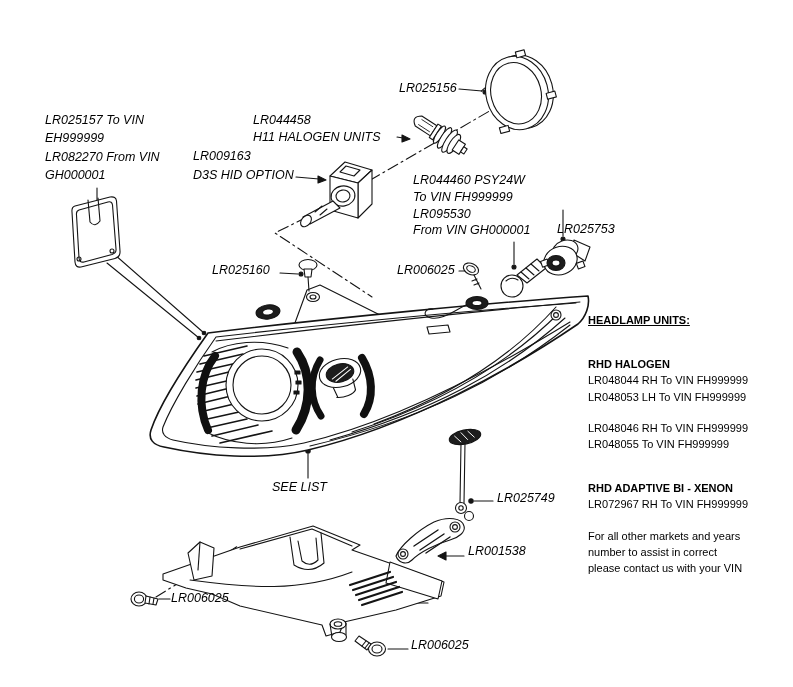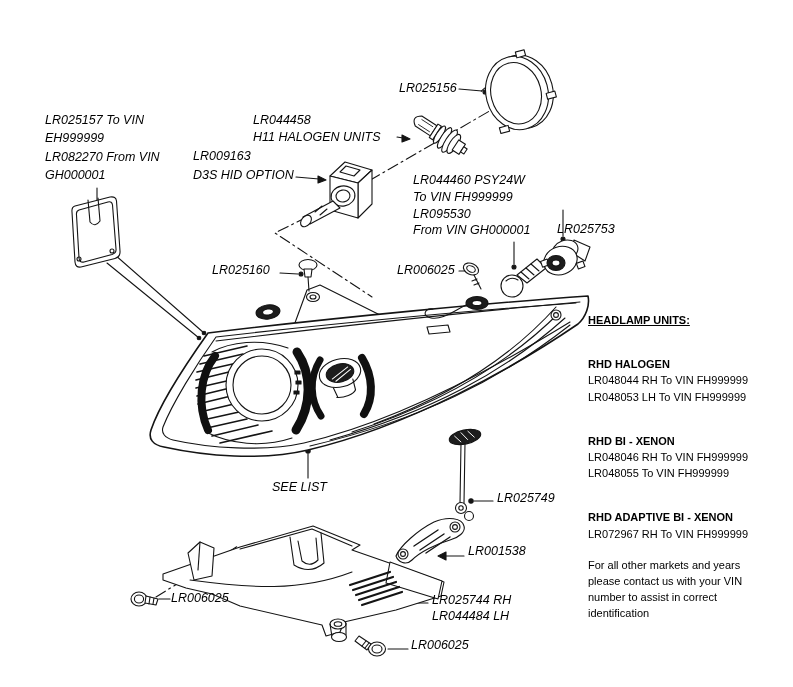--- a/index.html
+++ b/index.html
@@ -305,48 +305,42 @@
   </div>
 
   <div class="lbl" id="lbl-socket">LR025753</div>
   <div class="lbl" id="lbl-clip">LR025160</div>
   <div class="lbl" id="lbl-screw-top">LR006025</div>
   <div class="lbl" id="lbl-seelist">SEE LIST</div>
   <div class="lbl" id="lbl-rod">LR025749</div>
   <div class="lbl" id="lbl-arm">LR001538</div>
   <div class="lbl" id="lbl-screw-left">LR006025</div>
 
-  <div class="lbl" id="lbl-bracket">
-    <span class="ln">LR025744 RH</span>
-    <span class="ln">LR044484 LH</span>
-  </div>
 
   <div class="lbl" id="lbl-screw-bottom">LR006025</div>
 
   <div id="sidebar">
     <div class="title">HEADLAMP UNITS:</div>
 
     <div class="section">
       <div class="heading">RHD HALOGEN</div>
       <div>LR048044 RH To VIN FH999999</div>
       <div>LR048053 LH To VIN FH999999</div>
     </div>
 
     <div class="section">
-      <div class="heading">RHD BI - XENON</div>
       <div>LR048046 RH To VIN FH999999</div>
       <div>LR048055 To VIN FH999999</div>
     </div>
 
     <div class="section">
       <div class="heading">RHD ADAPTIVE BI - XENON</div>
       <div>LR072967 RH To VIN FH999999</div>
     </div>
 
     <div class="note">
       <div>For all other markets and years</div>
+      <div>number to assist in correct</div>
       <div>please contact us with your VIN</div>
-      <div>number to assist in correct</div>
-      <div>identification</div>
     </div>
   </div>
 
 </div>
 
 </body></html>

